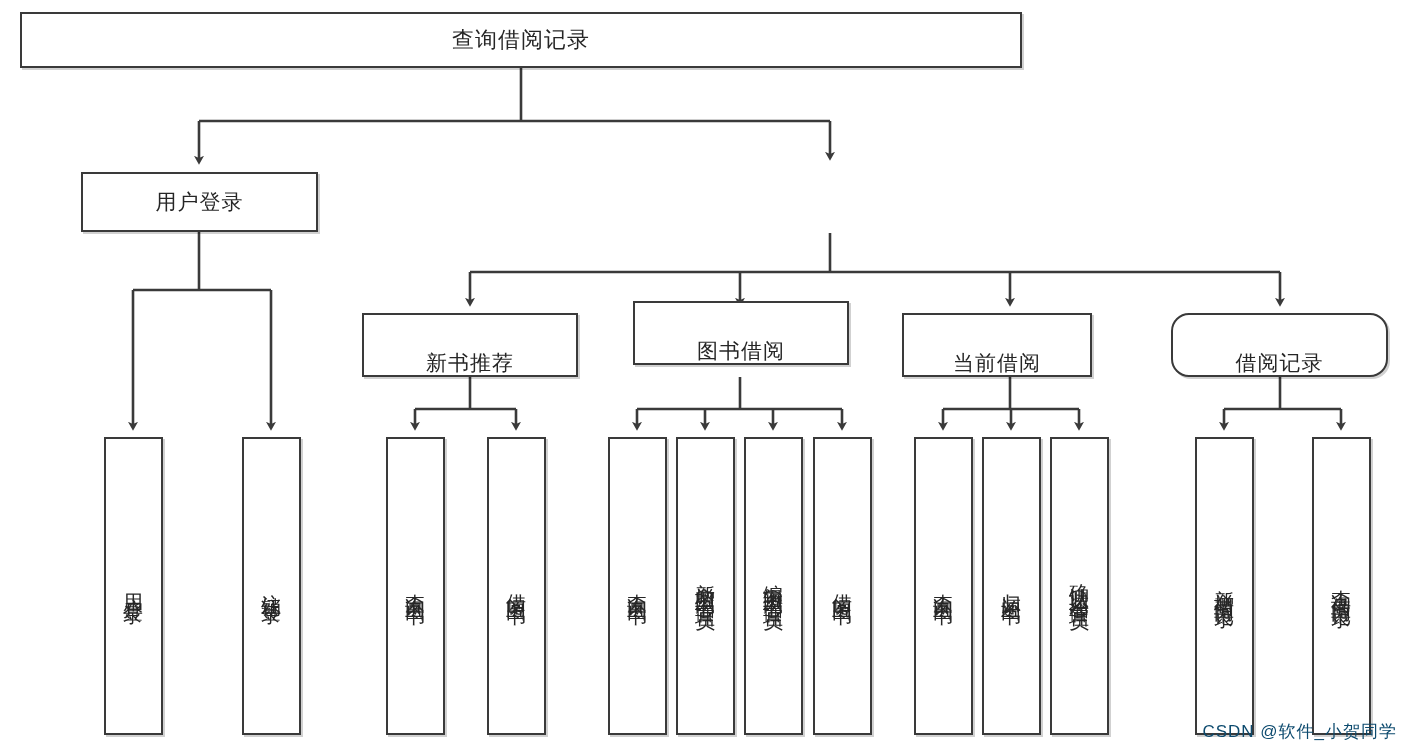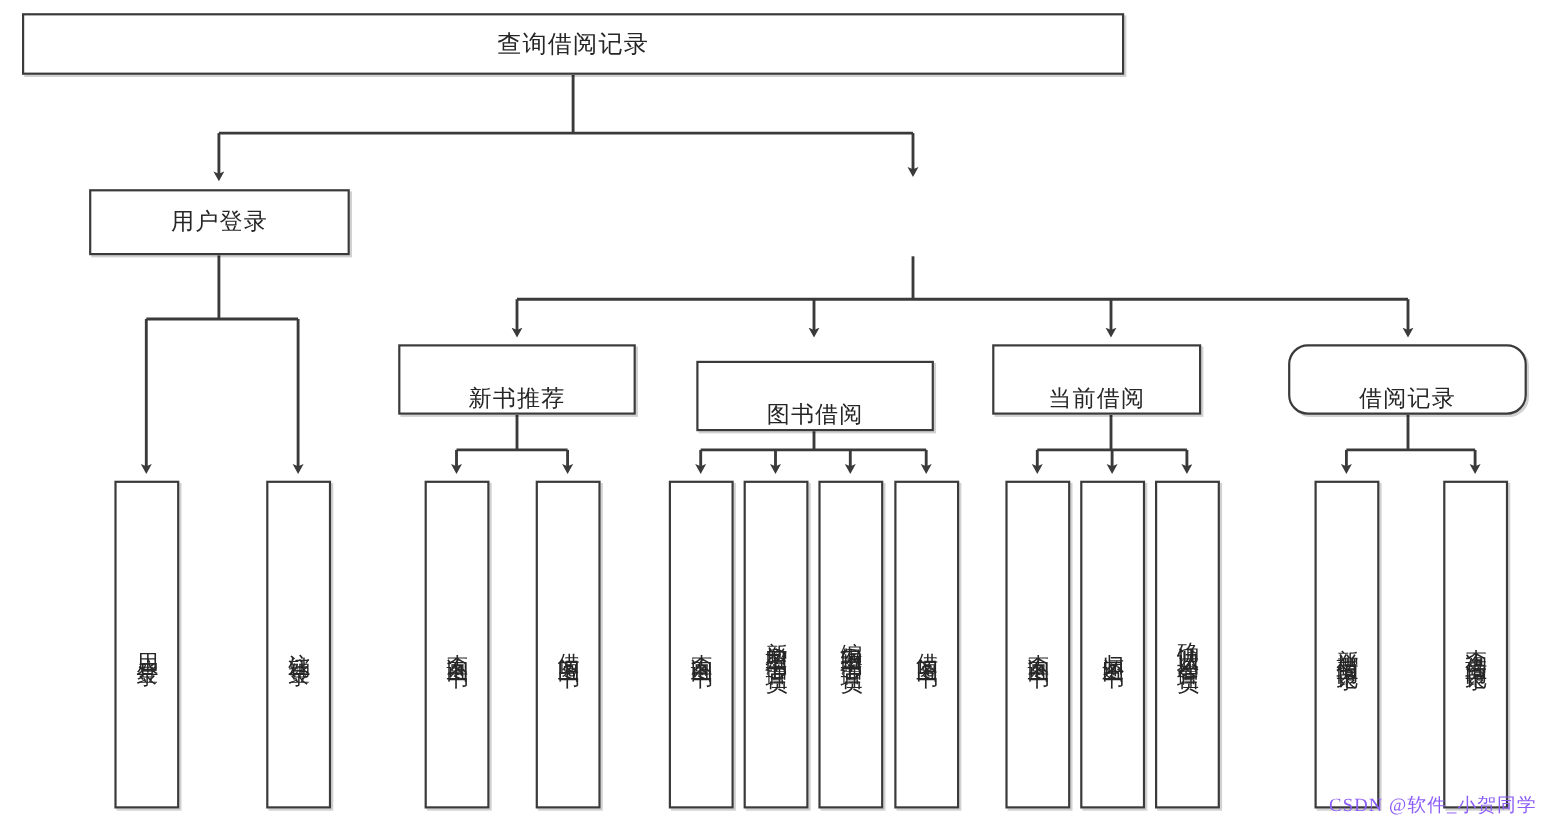--- a/index.html
+++ b/index.html
@@ -41,25 +41,24 @@
     white-space:normal;
     text-align:center;
   }
   .node.level0 .label{font-size:22px;}
   .node.level1 .label{font-size:21px;}
   .node.level2 .label{font-size:21px;margin-top:36px;}
   #watermark{
     position:absolute;
     right:8px;bottom:4px;
     font-size:17px;
-    color:#8b5cf6;
+    color:#0c4a6e;
     letter-spacing:1px;
     z-index:5;
     white-space:nowrap;
-    font-family:Liberation Serif, serif;
   }
 </style>
 </head>
 <body>
 
 <div id="diagram-root">
 
   <svg id="wires" viewBox="0 0 1405 747">
     <defs>
       <marker id="arrow" markerWidth="11" markerHeight="11" refX="4.2" refY="5" orient="auto" markerUnits="userSpaceOnUse">
@@ -114,21 +113,21 @@
     <span class="label">查询借阅记录</span>
   </div>
 
   <div class="node level1" style="left:81px;top:172px;width:237px;height:60px;">
     <span class="label">用户登录</span>
   </div>
 
   <div class="node level2" style="left:362px;top:313px;width:216px;height:64px;">
     <span class="label">新书推荐</span>
   </div>
-  <div class="node level2" style="left:633px;top:328px;width:216px;height:64px;">
+  <div class="node level2" style="left:633px;top:301px;width:216px;height:64px;">
     <span class="label">图书借阅</span>
   </div>
   <div class="node level2" style="left:902px;top:313px;width:190px;height:64px;">
     <span class="label">当前借阅</span>
   </div>
   <div class="node level2" style="left:1171px;top:313px;width:217px;height:64px;border-radius:18px;">
     <span class="label">借阅记录</span>
   </div>
 
   <div class="node vertical" style="left:104px;top:437px;width:59px;height:298px;">

